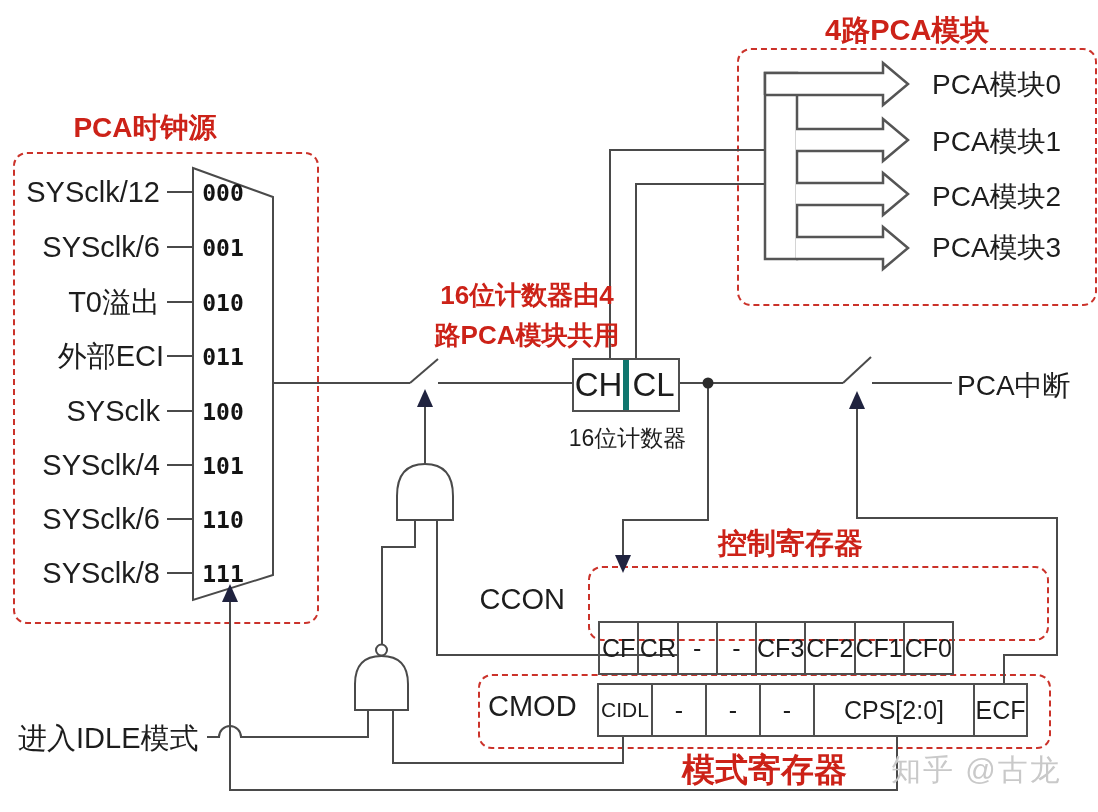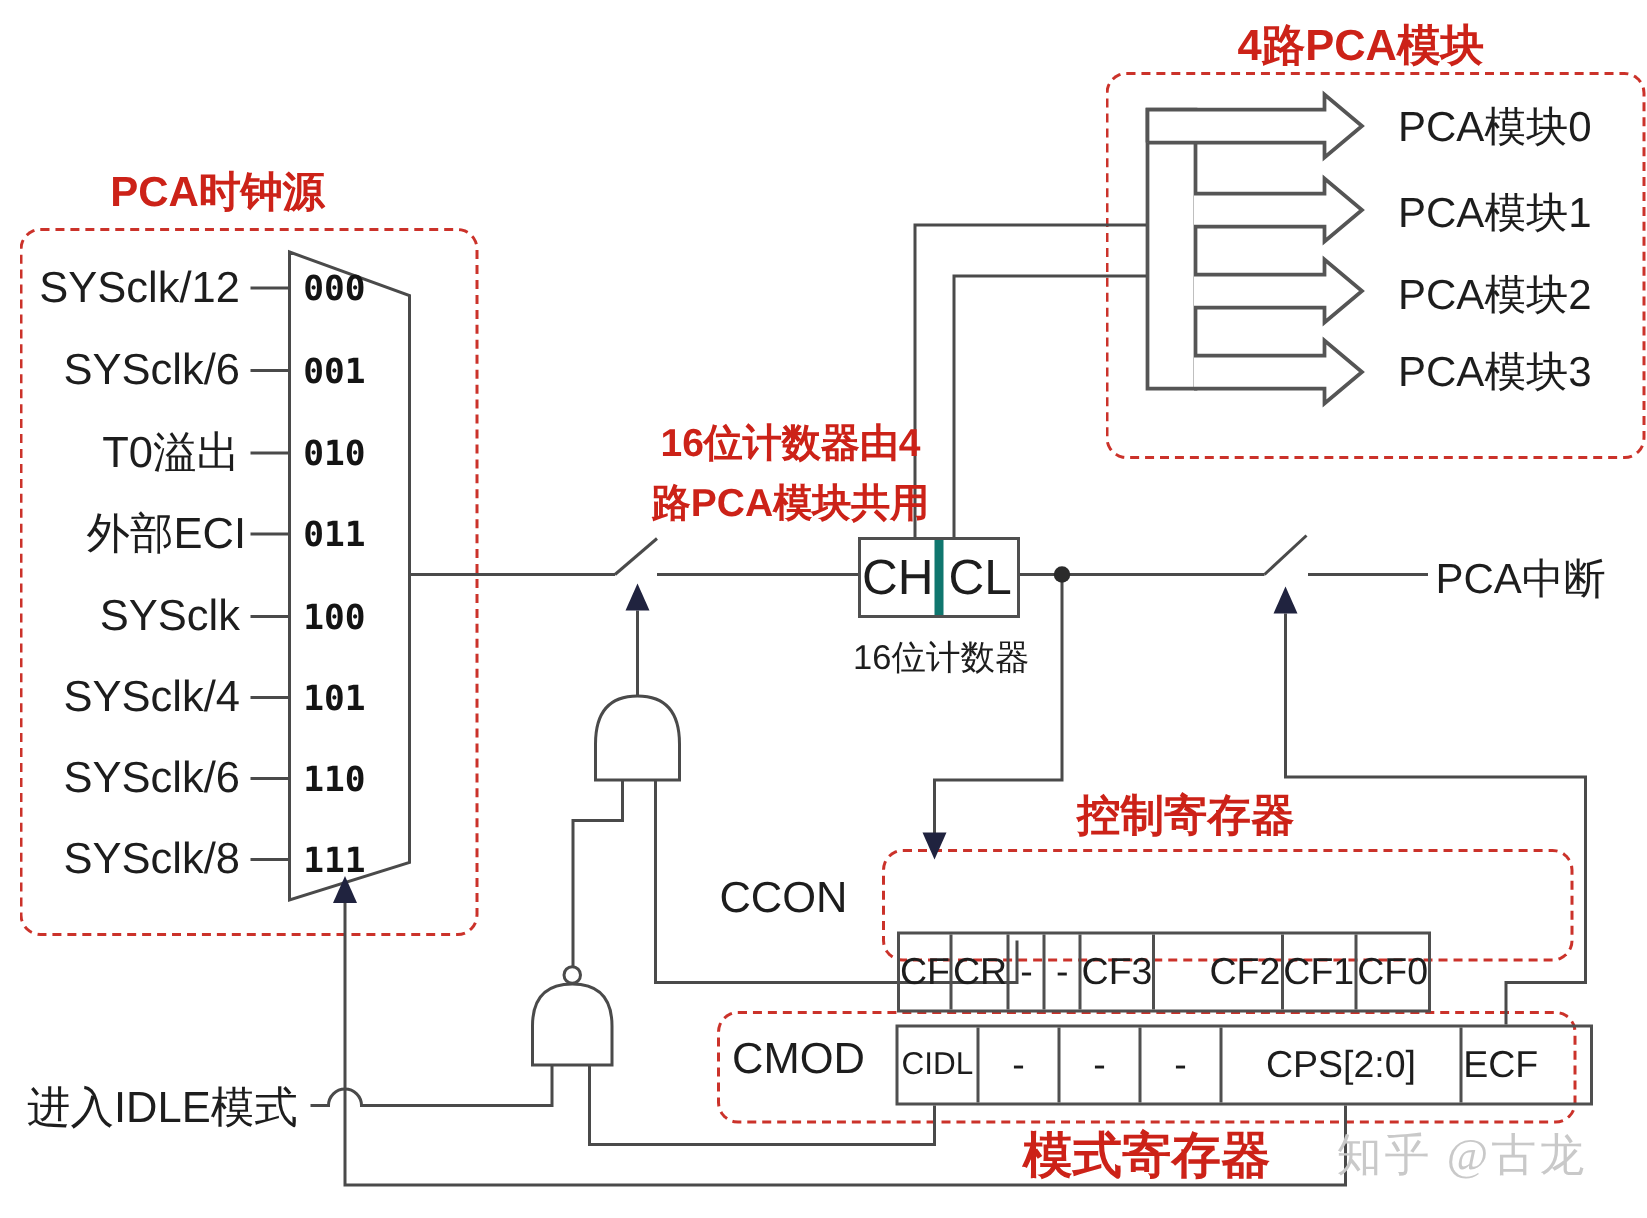--- a/index.html
+++ b/index.html
@@ -17,21 +17,21 @@
   .pcamod{font-size:28px;line-height:32px;white-space:nowrap;}
   
   .chclbox{display:flex;border:2px solid #4f4f4f;box-sizing:border-box;background:transparent;}
   .chclbox .cell{flex:1;text-align:center;font-size:33px;line-height:50px;}
   .chclbox .cell+.cell{border-left:6px solid #0f766e;}
   
   .regrow{display:flex;border:2px solid #4f4f4f;box-sizing:border-box;background:transparent;}
   .regrow .bit{text-align:center;font-size:25px;line-height:50px;box-sizing:border-box;white-space:nowrap;}
   .regrow .bit+.bit{border-left:2px solid #4f4f4f;}
   .regrow .bit.small{font-size:21px;}
-  .watermark{color:#c9c9c9;font-size:30px;letter-spacing:2px;white-space:nowrap;font-family:Liberation Serif, serif;}
+  .watermark{color:#c9c9c9;font-size:30px;letter-spacing:2px;white-space:nowrap;}
 </style>
 </head>
 <body>
 
 <div id="canvas">
 
   <div class="abs z0 dashedbox" style="left:13px;top:152px;width:302px;height:468px;"></div>
   <div class="abs z0 dashedbox" style="left:737px;top:48px;width:356px;height:254px;"></div>
   <div class="abs z0 dashedbox" style="left:588px;top:566px;width:457px;height:71px;"></div>
   <div class="abs z0 dashedbox" style="left:478px;top:674px;width:569px;height:71px;"></div>
@@ -121,27 +121,27 @@
 
   <div class="abs z2 blklbl" style="left:455px;top:583px;width:110px;text-align:right;font-size:29px;">CCON</div>
 
   <div class="abs z2 blklbl" style="left:957px;top:367px;font-size:28px;">PCA中断</div>
   <div class="abs z2 regrow" style="left:598px;top:573px;width:356px;height:54px;margin-top:48px;">
     <div class="bit" style="flex:1;">CF</div>
     <div class="bit" style="flex:1;">CR</div>
     <div class="bit" style="flex:1;">-</div>
     <div class="bit" style="flex:1;">-</div>
     <div class="bit" style="flex:1;">CF3</div>
-    <div class="bit" style="flex:1;padding-left:36px;">CF2</div>
+    <div class="bit" style="flex:1;">CF2</div>
     <div class="bit" style="flex:1;">CF1</div>
     <div class="bit" style="flex:1;">CF0</div>
   </div>
 
   <div class="abs z2 blklbl" style="left:488px;top:690px;font-size:29px;">CMOD</div>
-  <div class="abs z2 regrow" style="left:597px;top:683px;width:465px;height:54px;">
+  <div class="abs z2 regrow" style="left:597px;top:683px;width:431px;height:54px;">
     <div class="bit small" style="width:52px;">CIDL</div>
     <div class="bit" style="width:54px;">-</div>
     <div class="bit" style="width:54px;">-</div>
     <div class="bit" style="width:54px;">-</div>
     <div class="bit" style="width:160px;">CPS[2:0]</div>
     <div class="bit" style="width:53px;">ECF</div>
   </div>
 
   <div class="abs z2 blklbl" style="left:18px;top:719px;font-size:29px;">进入IDLE模式</div>
 

